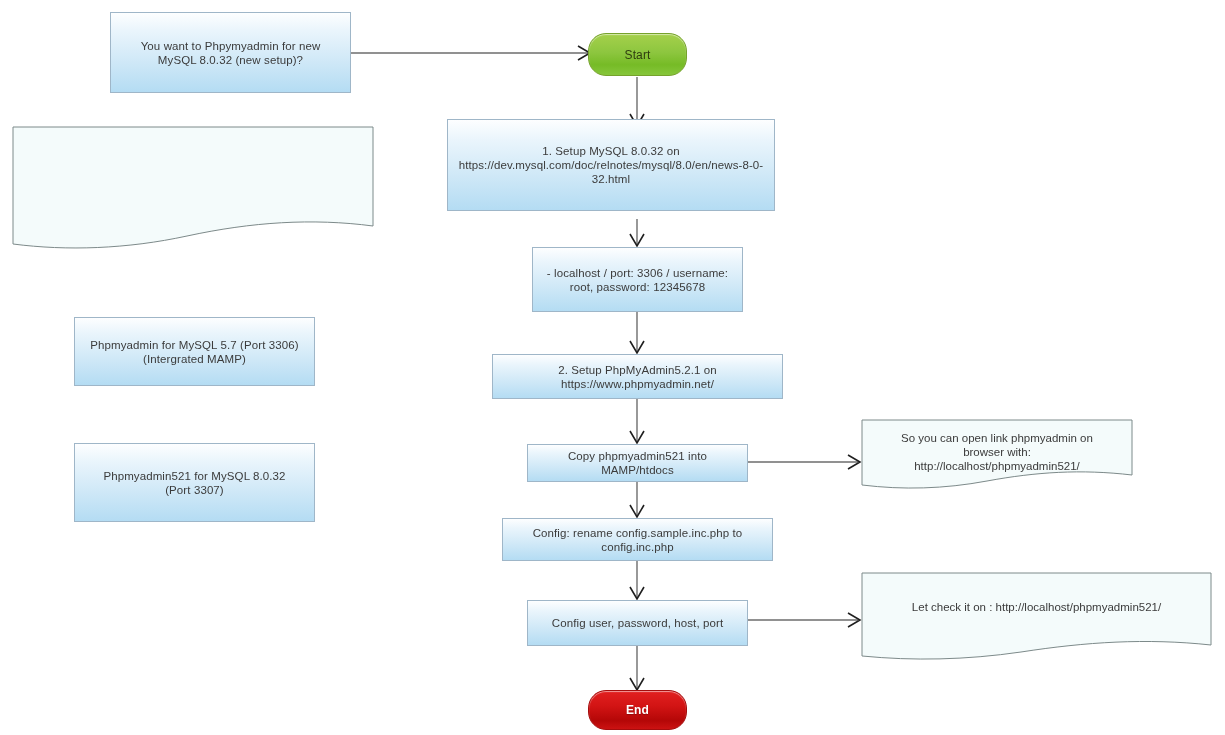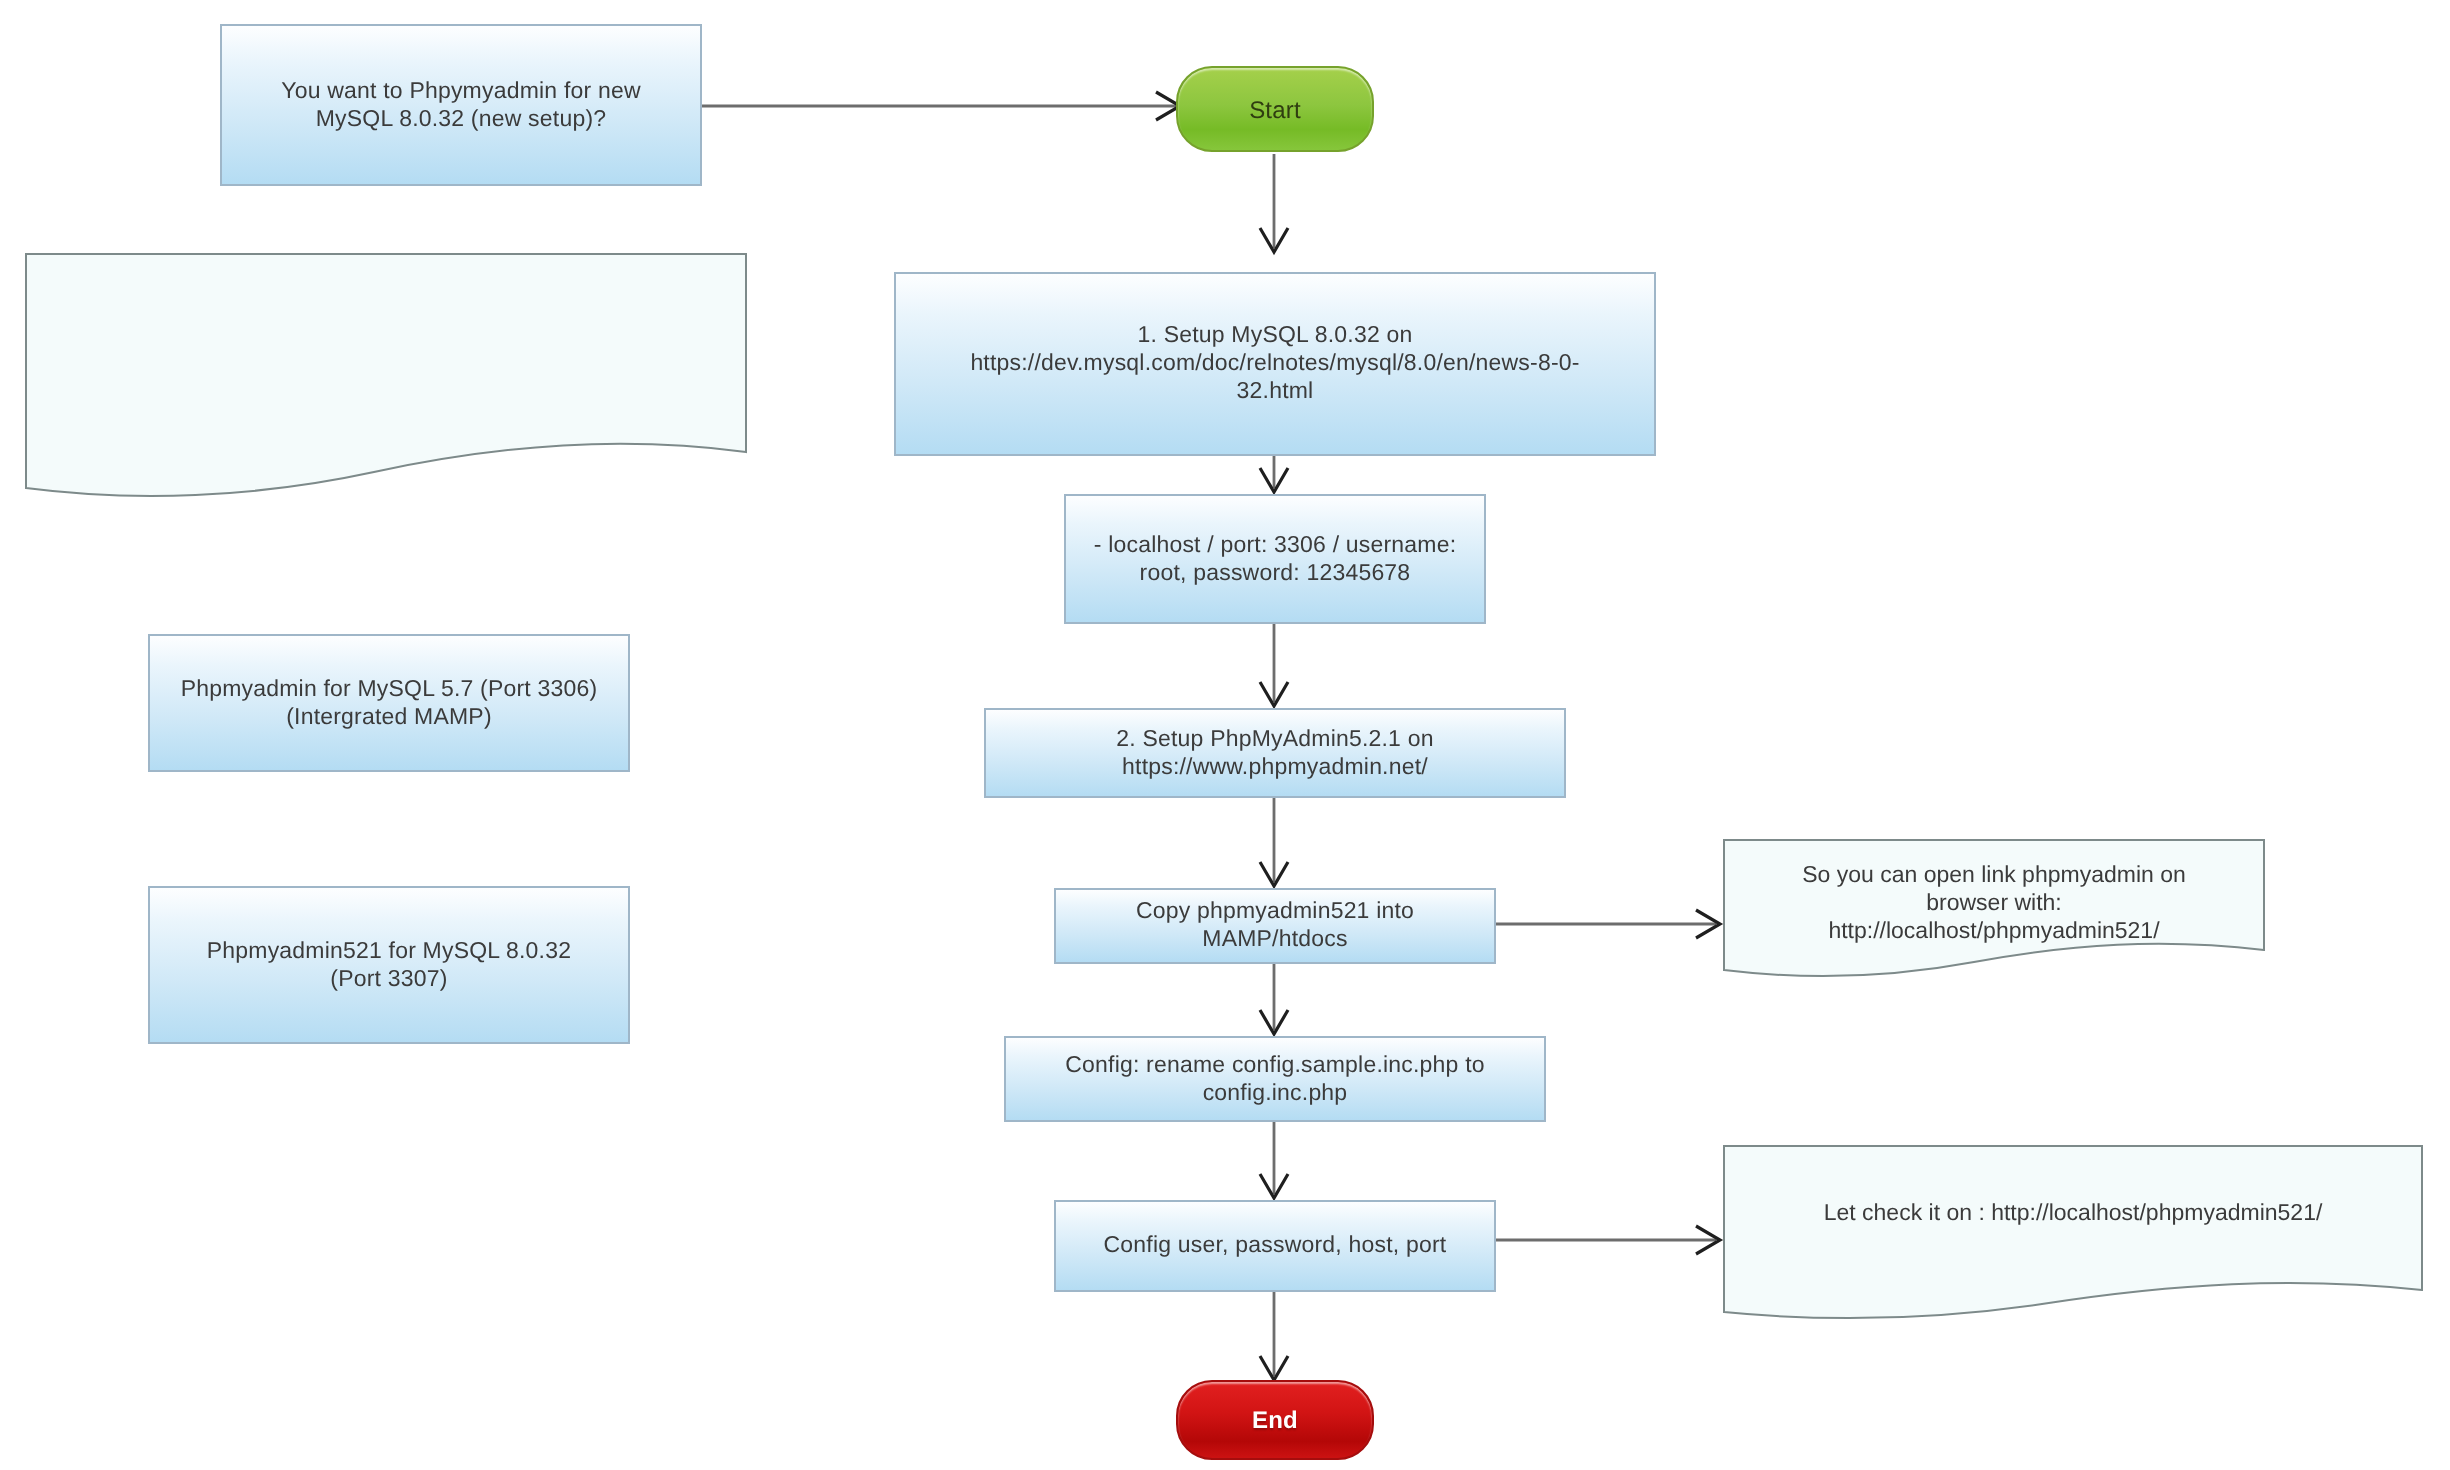--- a/index.html
+++ b/index.html
@@ -162,21 +162,21 @@
     <div class="txt">
       <span>Phpmyadmin521 for MySQL 8.0.32</span><br>
       <span>(Port 3307)</span>
     </div>
   </div>
 
   <div class="node pill start" style="left:588px; top:33px; width:99px; height:43px;">
     <span>Start</span>
   </div>
 
-  <div class="node box" style="left:447px; top:136px; width:381px; height:92px;">
+  <div class="node box" style="left:447px; top:119px; width:328px; height:92px;">
     <div class="txt">
       <span>1. Setup MySQL 8.0.32 on</span><br>
       <span>https://dev.mysql.com/doc/relnotes/mysql/8.0/en/news-8-0-</span><br>
       <span>32.html</span>
     </div>
   </div>
 
   <div class="node box" style="left:532px; top:247px; width:211px; height:65px;">
     <div class="txt">
       <span>- localhost / port: 3306 / username:</span><br>

